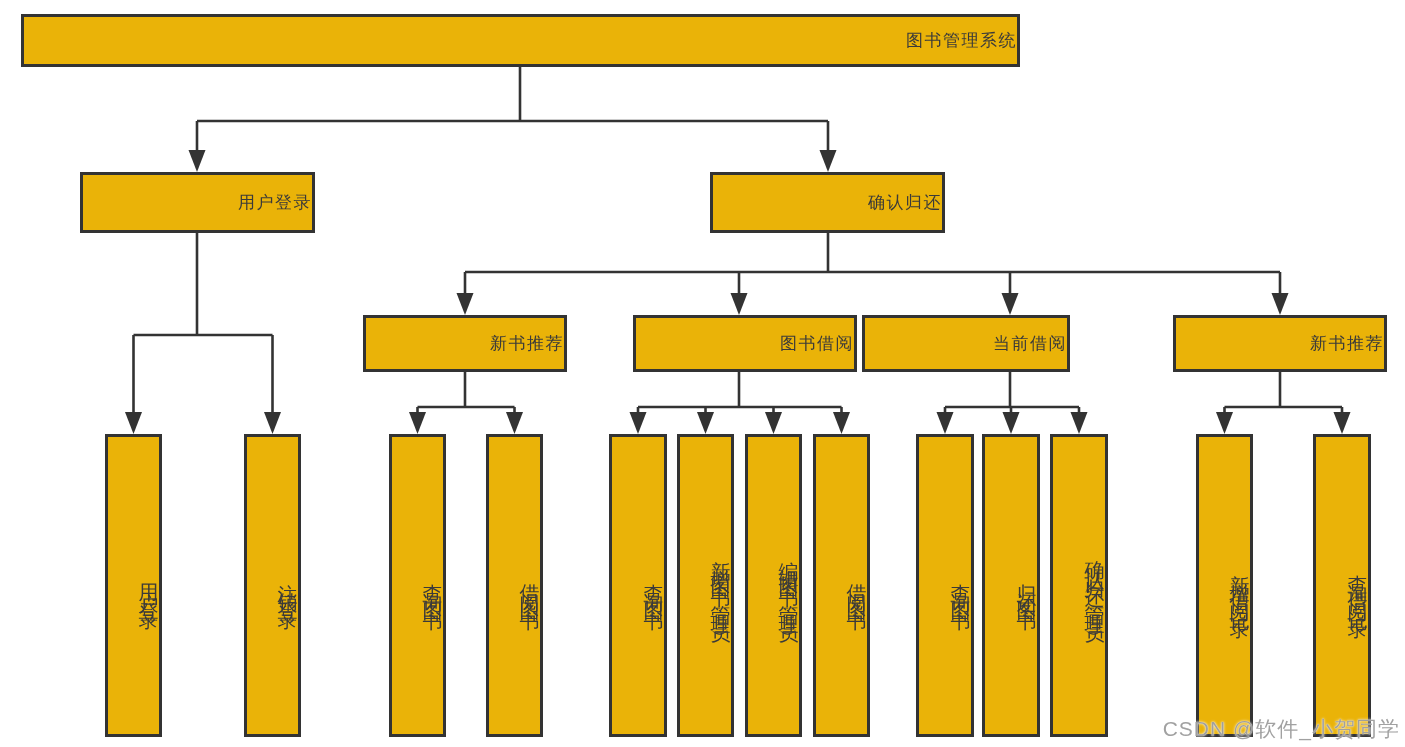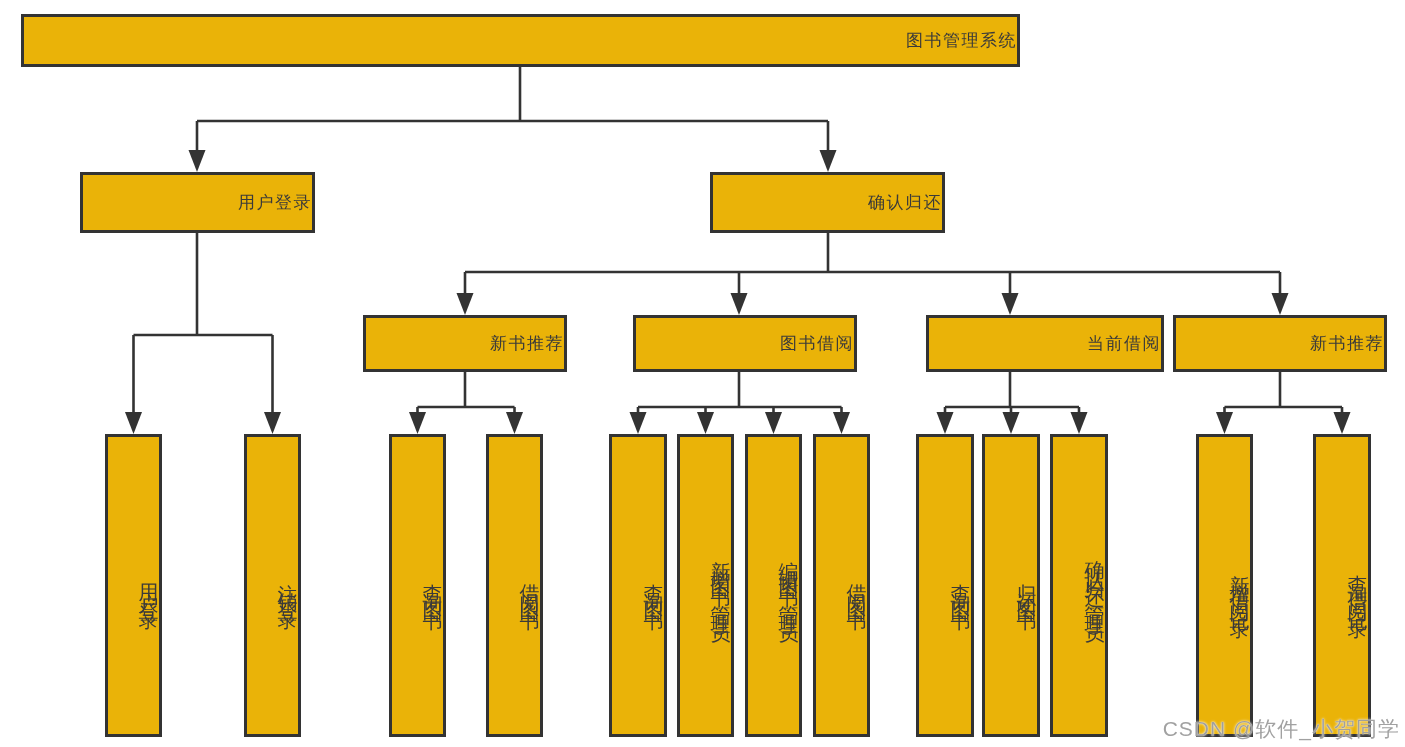--- a/index.html
+++ b/index.html
@@ -119,21 +119,21 @@
   <div class="node hbox" style="left:710px;top:172px;width:235px;height:61px">
     <span>确认归还</span>
   </div>
 
   <div class="node hbox" style="left:363px;top:315px;width:204px;height:57px">
     <span>新书推荐</span>
   </div>
   <div class="node hbox" style="left:633px;top:315px;width:224px;height:57px">
     <span>图书借阅</span>
   </div>
-  <div class="node hbox" style="left:926px;top:315px;width:238px;height:57px">
+  <div class="node hbox" style="left:862px;top:315px;width:208px;height:57px">
     <span>当前借阅</span>
   </div>
   <div class="node hbox" style="left:1173px;top:315px;width:214px;height:57px">
     <span>新书推荐</span>
   </div>
 
   <div class="node vbox" style="left:105px;top:434px;width:57px;height:303px">
     <span class="vtext">用户登录</span>
   </div>
   <div class="node vbox" style="left:244px;top:434px;width:57px;height:303px">

